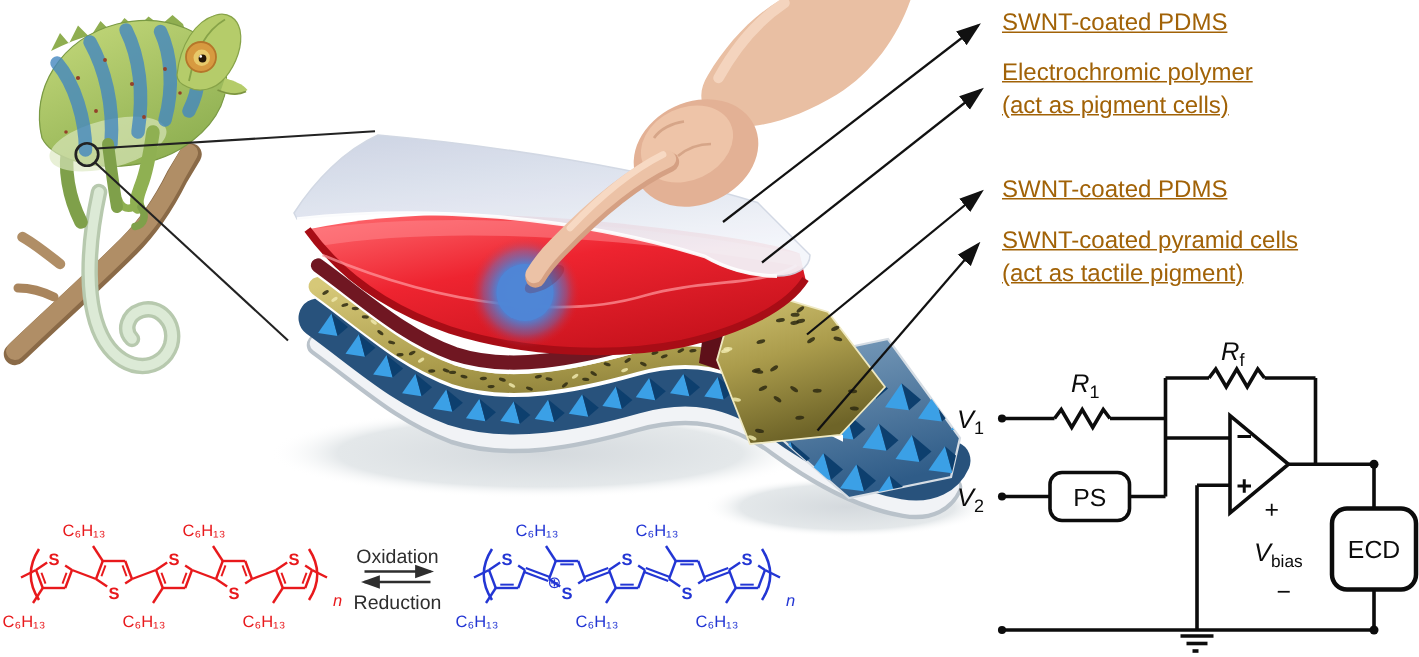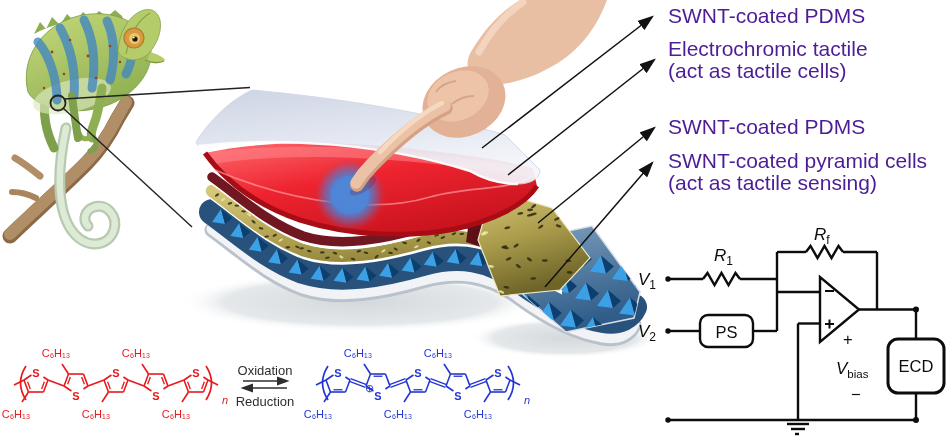--- a/index.html
+++ b/index.html
@@ -1,21 +1,21 @@
 <!DOCTYPE html>
 <html><head>
 <meta charset="utf-8">
 <style>
   html,body{margin:0;padding:0;background:#ffffff;}
   body{width:946px;height:438px;position:relative;overflow:hidden;
        font-family:"Liberation Sans", sans-serif;}
   .fig{position:absolute;inset:0;}
   svg text{font-family:"Liberation Sans", sans-serif;}
-  .layer-lbl{position:absolute;left:668px;font-size:21px;line-height:22px;
-             color:#4c1d95;white-space:nowrap;}
+  .layer-lbl{position:absolute;left:668px;font-size:16px;line-height:22px;
+             color:#a16207;white-space:nowrap;text-decoration:underline;}
   .circ-txt{font-size:17px;font-style:italic;fill:#0c0c0c;}
   .circ-sub{font-size:12px;font-style:normal;}
   .box-txt{font-size:16.5px;font-style:normal;fill:#0c0c0c;}
   .chem-txt-red{fill:#e8191c;font-size:11px;}
   .chem-txt-blue{fill:#2336d4;font-size:11px;}
   .eq-txt{fill:#2e2e2e;font-size:13px;}
   .wire{stroke:#0c0c0c;stroke-width:2.4;fill:none;}
 </style>
 </head>
 <body>
@@ -505,19 +505,19 @@
   <text x="814" y="240" class="circ-txt"><tspan>R</tspan><tspan dy="4" class="circ-sub">f</tspan></text>
   <text x="836" y="374" class="circ-txt"><tspan>V</tspan><tspan dy="4" class="circ-sub" style="font-size:11.5px">bias</tspan></text>
   <text x="843" y="345" class="box-txt">+</text>
   <text x="851" y="400" class="box-txt">−</text>
 </g>
 </svg>
 
 
 <div>
   <div class="layer-lbl" style="top:5px">SWNT-coated PDMS</div>
-  <div class="layer-lbl" style="top:38px">Electrochromic tactile</div>
-  <div class="layer-lbl" style="top:60px">(act as tactile cells)</div>
+  <div class="layer-lbl" style="top:38px">Electrochromic polymer</div>
+  <div class="layer-lbl" style="top:60px">(act as pigment cells)</div>
   <div class="layer-lbl" style="top:116px">SWNT-coated PDMS</div>
   <div class="layer-lbl" style="top:150px">SWNT-coated pyramid cells</div>
-  <div class="layer-lbl" style="top:172px">(act as tactile sensing)</div>
+  <div class="layer-lbl" style="top:172px">(act as tactile pigment)</div>
 </div>
 </div>
 
 </body></html>

